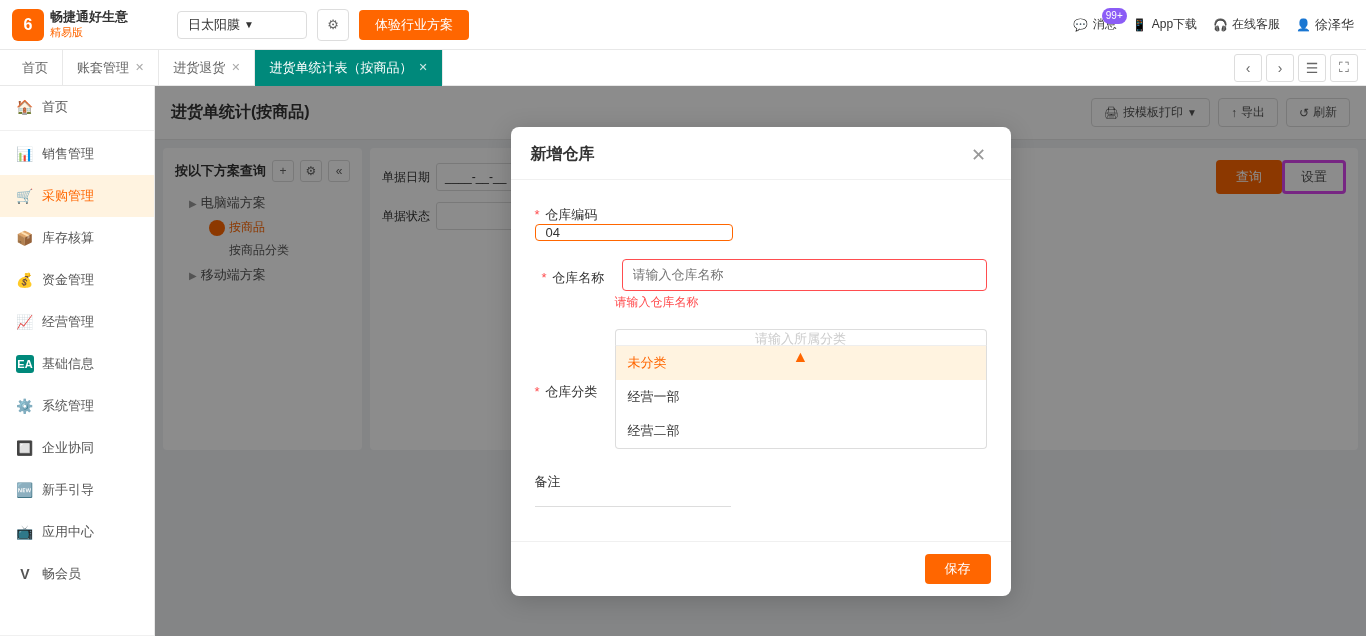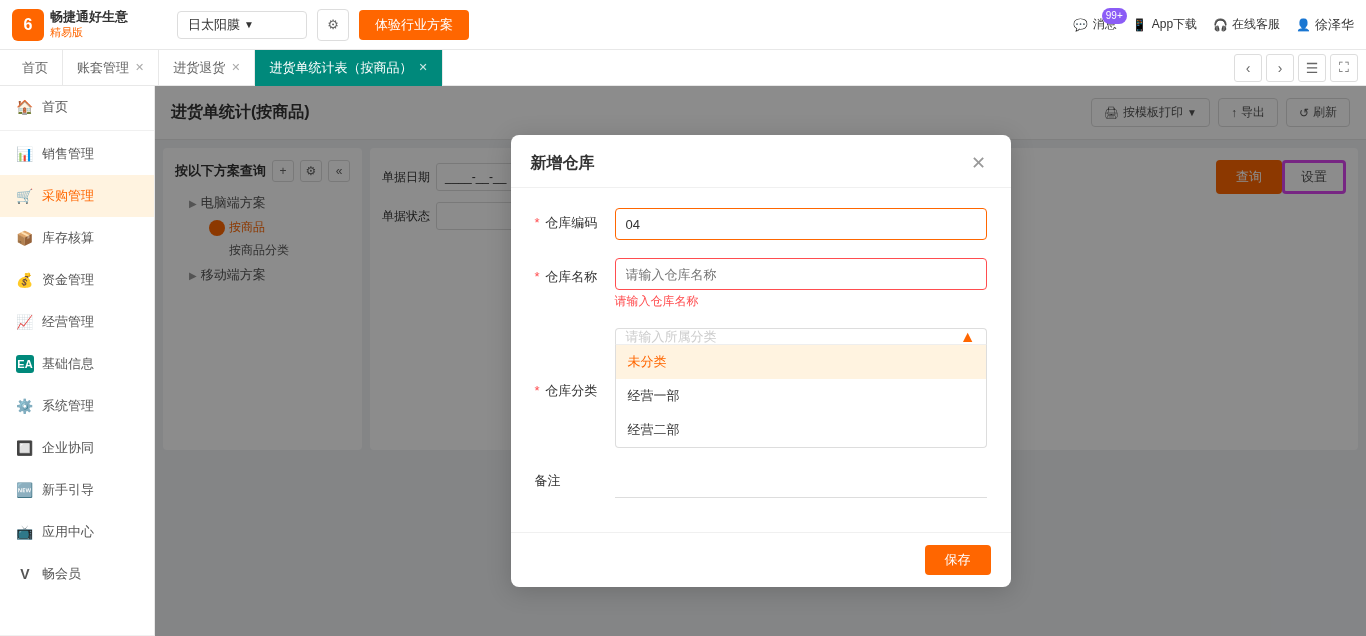--- a/index.html
+++ b/index.html
@@ -77,32 +77,32 @@
 
     
     .overlay { position: absolute; top: 0; left: 0; right: 0; bottom: 0; background: rgba(0,0,0,0.45); z-index: 100; display: flex; align-items: center; justify-content: center; }
 
     
     .dialog { background: #fff; border-radius: 8px; width: 500px; box-shadow: 0 4px 24px rgba(0,0,0,0.18); position: relative; padding-bottom: 0; overflow: visible; }
     .dialog-header { display: flex; align-items: center; justify-content: space-between; padding: 16px 20px 12px; border-bottom: 1px solid #f0f0f0; }
     .dialog-title { font-size: 16px; font-weight: bold; color: #333; }
     .dialog-close { cursor: pointer; color: #999; font-size: 18px; width: 24px; height: 24px; display: flex; align-items: center; justify-content: center; }
     .dialog-body { padding: 20px 24px 16px; }
-    .dialog-field { display: flex; align-items: flex-start; gap: 0; margin-bottom: 18px; }
+    .dialog-field { display: flex; align-items: flex-start; gap: 0; margin-bottom: 18px; flex-direction: column; }
     .dialog-label { font-size: 13px; color: #333; width: 80px; padding-top: 6px; flex-shrink: 0; }
     .required-star { color: #ff4d4f; margin-right: 2px; }
     .dialog-input { flex: 1; height: 32px; border: 1px solid #ddd; border-radius: 4px; padding: 0 10px; font-size: 13px; color: #333; outline: none; }
     .dialog-input.error { border-color: #ff4d4f; }
     .error-msg { color: #ff4d4f; font-size: 12px; margin-top: 3px; }
     .dialog-footer { display: flex; justify-content: flex-end; padding: 12px 20px; border-top: 1px solid #f0f0f0; gap: 10px; }
     .btn-save { background: #ff6600; color: #fff; border: none; border-radius: 4px; padding: 6px 20px; cursor: pointer; font-size: 13px; }
 
     
     .category-input-wrap { flex: 1; position: relative; }
-    .category-input { width: 100%; height: 16px; border: 1px solid #ddd; border-top: 1px solid #ddd; border-bottom: none; border-radius: 4px 4px 0 0; padding: 0 10px; font-size: 13px; color: #999; outline: none; display: flex; align-items: center; justify-content: space-between; cursor: pointer; background: #fff; }
+    .category-input { width: 100%; height: 16px; border: 1px solid #ddd; border-top: 1px solid #ddd; border-bottom: none; border-radius: 4px 4px 0 0; padding: 0 10px; font-size: 13px; color: #999; outline: none; display: flex; align-items: center; justify-content: space-between; cursor: pointer; background: #fff; flex-direction: column; }
     .category-input .up-arrow { color: #ff6600; font-size: 16px; }
     .dropdown-list { border: 1px solid #ddd; border-top: 1px solid #eee; border-radius: 0 0 4px 4px; background: #fff; overflow: hidden; }
     .dropdown-option { padding: 8px 12px; font-size: 13px; color: #333; cursor: pointer; }
     .dropdown-option.selected { background: #fff3e0; color: #ff6600; }
   </style>
 </head>
 <body>
 
 <div class="top-header">
   <div class="logo-area">
@@ -335,21 +335,21 @@
 
           <div class="dialog-field">
             <div class="dialog-label">
               <span class="required-star">*</span>
               <span>仓库编码</span>
             </div>
             <input class="dialog-input" type="text" value="04" style="border-bottom: 1px solid rgb(255, 102, 0); border-top-color: rgb(255, 102, 0); border-right-color: rgb(255, 102, 0); border-left-color: rgb(255, 102, 0);">
           </div>
 
           <div class="dialog-field" style="flex-direction:column;align-items:stretch;">
-            <div style="display:flex;align-items:center;">
+            <div style="display:flex;align-items:center;margin-left:7px;">
               <div class="dialog-label">
                 <span class="required-star">*</span>
                 <span>仓库名称</span>
               </div>
               <input class="dialog-input error" type="text" style="border-color: rgb(255, 77, 79);" placeholder="请输入仓库名称">
             </div>
             <div style="padding-left:80px;">
               <div class="error-msg">请输入仓库名称</div>
             </div>
           </div>

